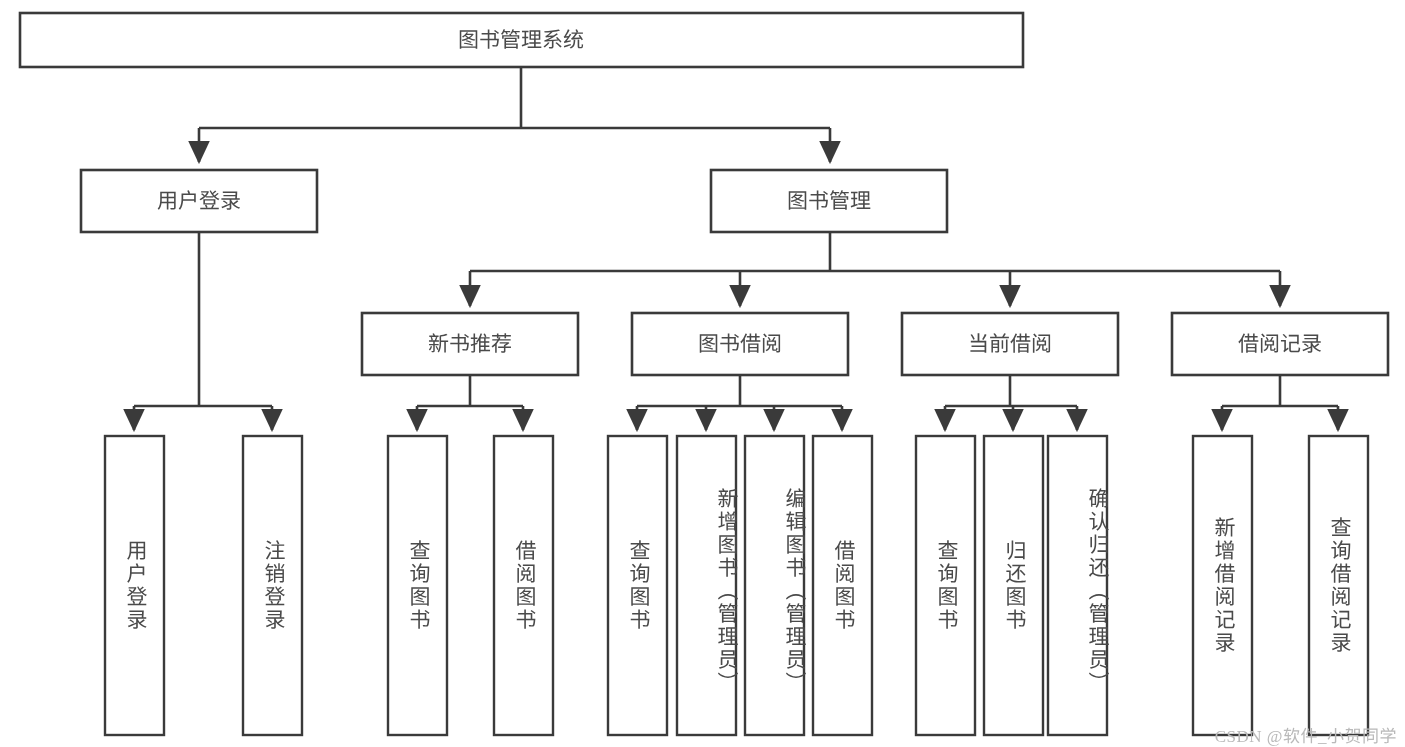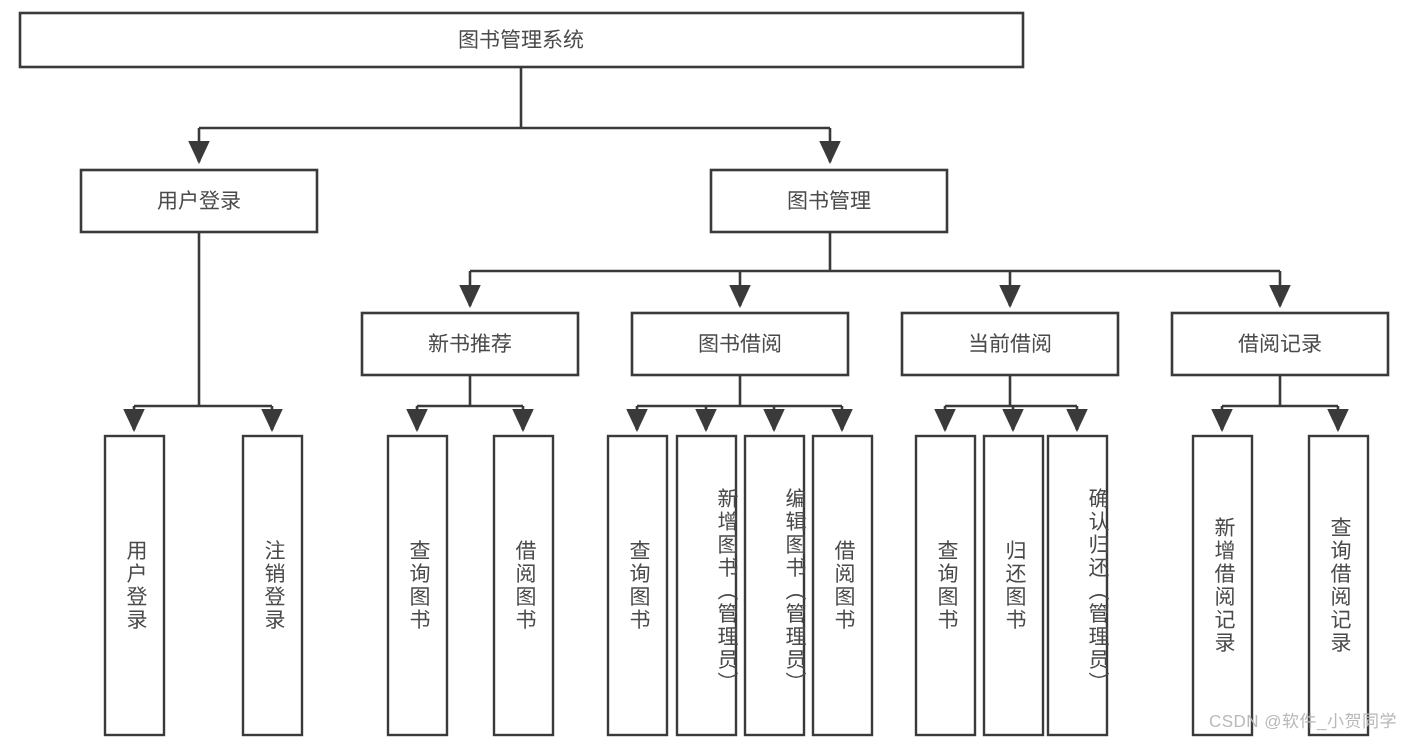--- a/index.html
+++ b/index.html
@@ -46,24 +46,24 @@
   .node-label {
     fill: #4a4a4a;
     font-family: "DejaVu Sans", "Liberation Sans", sans-serif;
     font-size: 21px;
     text-anchor: middle;
     dominant-baseline: middle;
   }
   .watermark {
     position: absolute;
     right: 8px;
-    bottom: 15px;
+    bottom: 0;
     color: #b9b9b9;
     font-size: 17px;
-    font-family: Liberation Sans, sans-serif;
+    font-family: Liberation Serif, serif;
     letter-spacing: 0.5px;
     white-space: nowrap;
     pointer-events: none;
   }
   
   .vtext-layer {
     position: absolute;
     left: 0;
     top: 0;
     width: 1405px;

